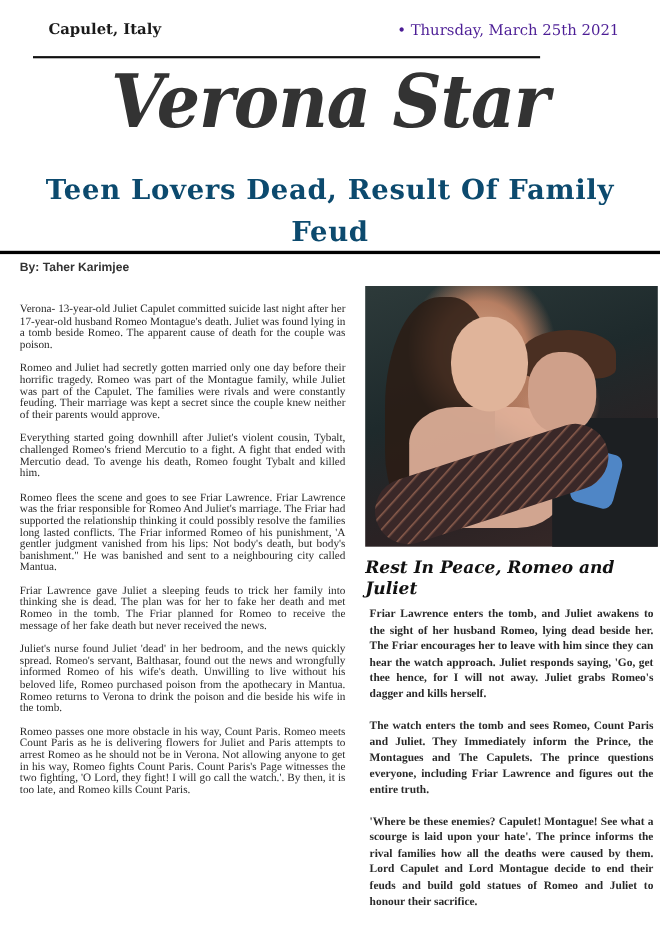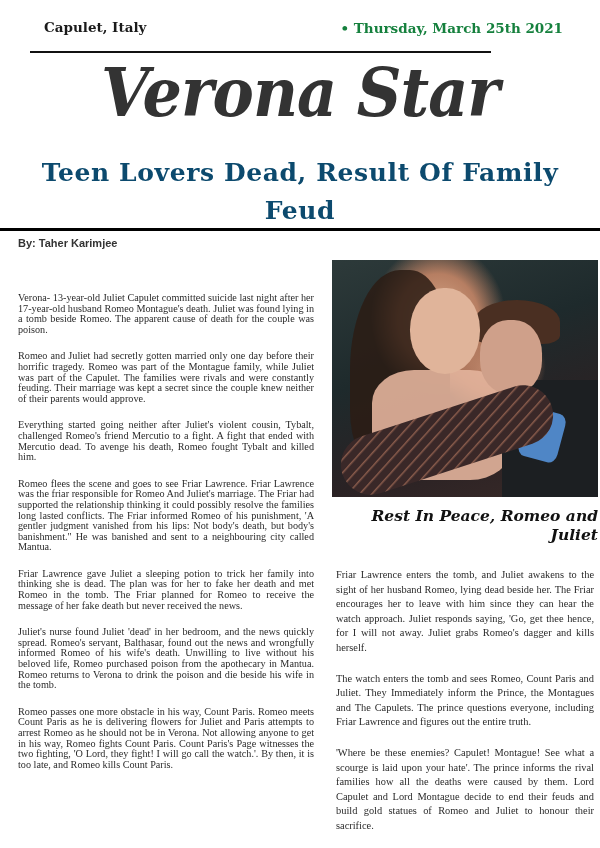--- a/index.html
+++ b/index.html
@@ -1,61 +1,61 @@
 <!DOCTYPE html>
 <html><head>
 <meta charset="utf-8">
 <style>
   html, body { margin: 0; padding: 0; background: #ffffff; }
   body { width: 600px; height: 848px; position: relative; overflow: hidden; color: #222; }
   .top-loc { position: absolute; left: 44px; top: 19px; font-family: "DejaVu Serif", serif; font-weight: bold; font-size: 13.5px; color: #1a1a1a; }
-  .top-date { position: absolute; right: 37px; top: 20px; font-family: "DejaVu Serif", serif; font-weight: bold; font-size: 13.5px; color: #15803d; }
+  .top-date { position: absolute; right: 37px; top: 20px; font-family: "DejaVu Serif", serif; font-weight: normal; font-size: 13.5px; color: #4c1d95; }
   .top-rule { position: absolute; left: 30px; width: 461px; top: 51px; height: 2px; background: #111; }
   .masthead { position: absolute; left: 0; width: 600px; top: 62px; text-align: center; font-family: "DejaVu Serif", serif; font-style: italic; font-weight: bold; font-size: 62px; letter-spacing: -1px; color: #333; line-height: 1; transform: scaleY(1.08); }
   .headline { position: absolute; left: 14px; width: 572px; top: 154px; text-align: center; font-family: "DejaVu Serif", serif; font-weight: bold; font-size: 25px; line-height: 38px; color: #0c4a6e; letter-spacing: 0.6px; }
   .main-rule { position: absolute; left: 0; width: 600px; top: 228px; height: 3px; background: #000; }
   .byline { position: absolute; left: 18px; top: 237px; font-family: Liberation Sans, sans-serif; font-weight: bold; font-size: 11px; color: #333; }
   .col-left { position: absolute; left: 18px; width: 296px; top: 277px; }
   .col-right { position: absolute; left: 336px; width: 258px; top: 552px; }
-  .para { font-family: "Liberation Serif", serif; font-size: 10.2px; line-height: 10.6px; text-align: justify; color: #2a2a2a; margin: 16px 0 11px 0; }
-  .col-right .para { font-size: 10.4px; line-height: 14.6px; margin-bottom: 14px; }
+  .para { font-family: "Liberation Serif", serif; font-size: 10.2px; line-height: 10.6px; text-align: justify; color: #2a2a2a; margin: 0 0 11px 0; }
+  .col-right .para { font-size: 10.4px; line-height: 14.6px; margin-bottom: 14px; font-weight: bold; }
   .photo { position: absolute; left: 332px; top: 260px; width: 266px; height: 237px; overflow: hidden;
     background: radial-gradient(ellipse at 40% 25%, #d9a98a 0%, #b67e62 18%, transparent 30%),
                 radial-gradient(ellipse at 60% 45%, #c99175 0%, #a06a52 14%, transparent 24%),
                 radial-gradient(ellipse at 85% 70%, #5a8bc6 0%, #4a78b0 10%, transparent 18%),
                 linear-gradient(160deg, #2d3a3a 0%, #1e2a2c 40%, #2a2224 70%, #3a2a28 100%); }
   .photo .hair { position: absolute; left: 18px; top: 10px; width: 100px; height: 200px; border-radius: 50% 40% 30% 30%; background: #2b1c14; opacity: 0.85; }
   .photo .face1 { position: absolute; left: 78px; top: 28px; width: 70px; height: 86px; border-radius: 48% 48% 50% 50%; background: #e0b49a; }
   .photo .face2 { position: absolute; left: 148px; top: 60px; width: 62px; height: 74px; border-radius: 45%; background: #cfa08a; }
   .photo .hair2 { position: absolute; left: 142px; top: 40px; width: 86px; height: 44px; border-radius: 50% 50% 20% 20%; background: #4a2f22; }
   .photo .body { position: absolute; left: 40px; top: 110px; width: 140px; height: 110px; border-radius: 30%; background: #e3b49c; opacity: 0.9; }
   .photo .arm { position: absolute; left: 5px; top: 150px; width: 220px; height: 60px; border-radius: 30px; background: repeating-linear-gradient(150deg, #3a2828 0px, #3a2828 6px, #8a5c4c 7px, #3a2828 9px); transform: rotate(-18deg); }
   .photo .cloak { position: absolute; left: 170px; top: 120px; width: 110px; height: 130px; background: #1c1f22; border-radius: 20% 0 0 0; }
   .photo .blue { position: absolute; left: 190px; top: 150px; width: 40px; height: 50px; background: #4f86c6; border-radius: 20%; transform: rotate(15deg); }
-  .caption { position: absolute; left: 332px; width: 266px; top: 506px; text-align: right; font-family: "DejaVu Serif", serif; font-style: italic; font-weight: bold; font-size: 15.5px; color: #111; }
+  .caption { position: absolute; left: 332px; width: 266px; top: 506px; text-align: left; font-family: "DejaVu Serif", serif; font-style: italic; font-weight: bold; font-size: 15.5px; color: #111; }
 </style>
 </head>
 <body>
 
 <div class="top-loc">Capulet, Italy</div>
 <div class="top-date">• Thursday, March 25th 2021</div>
 <div class="top-rule"></div>
 
 <div class="masthead">Verona Star</div>
 <div class="headline">Teen Lovers Dead, Result Of Family Feud</div>
 <div class="main-rule"></div>
 
 <div class="byline">By: Taher Karimjee</div>
 
 <div class="col-left">
   <p class="para">Verona- 13-year-old Juliet Capulet committed suicide last night after her 17-year-old husband Romeo Montague's death. Juliet was found lying in a tomb beside Romeo. The apparent cause of death for the couple was poison.</p>
   <p class="para">Romeo and Juliet had secretly gotten married only one day before their horrific tragedy. Romeo was part of the Montague family, while Juliet was part of the Capulet. The families were rivals and were constantly feuding. Their marriage was kept a secret since the couple knew neither of their parents would approve.</p>
-  <p class="para">Everything started going neither after Juliet's violent cousin, Tybalt, challenged Romeo's friend Mercutio to a fight. A fight that ended with Mercutio dead. To avenge his death, Romeo fought Tybalt and killed him.</p>
+  <p class="para">Everything started going downhill after Juliet's violent cousin, Tybalt, challenged Romeo's friend Mercutio to a fight. A fight that ended with Mercutio dead. To avenge his death, Romeo fought Tybalt and killed him.</p>
   <p class="para">Romeo flees the scene and goes to see  Friar Lawrence. Friar Lawrence was the friar responsible for Romeo And Juliet's marriage.  The Friar had supported the relationship thinking it could possibly resolve the families long lasted conflicts.  The Friar informed Romeo of his punishment, 'A gentler judgment vanished from his lips: Not body's death, but body's banishment."  He was banished and sent to a neighbouring city called Mantua.</p>
-  <p class="para">Friar Lawrence gave Juliet a sleeping potion to trick her family into thinking she is dead. The plan was for her to fake her death and met Romeo in the tomb. The Friar planned for Romeo to receive the message of her fake death but never received the news.</p>
+  <p class="para">Friar Lawrence gave Juliet a sleeping feuds to trick her family into thinking she is dead. The plan was for her to fake her death and met Romeo in the tomb. The Friar planned for Romeo to receive the message of her fake death but never received the news.</p>
   <p class="para">Juliet's nurse found Juliet 'dead' in her bedroom, and the news quickly spread.  Romeo's servant, Balthasar, found out the news and wrongfully informed Romeo of his wife's death.  Unwilling to live without his beloved life, Romeo purchased poison from the apothecary in Mantua. Romeo returns to Verona to drink the poison and die beside his wife in the tomb.</p>
   <p class="para">  Romeo passes one more obstacle in his way, Count Paris. Romeo meets Count Paris as he is delivering flowers for Juliet and Paris attempts to arrest Romeo as he should not be in Verona.  Not allowing anyone to get in his way, Romeo fights Count Paris. Count Paris's  Page witnesses the two fighting, 'O Lord, they fight! I will go call the watch.'. By then, it is too late, and Romeo kills Count Paris.</p>
 </div>
 
 <div class="photo" title="Romeo and Juliet embracing">
   <div class="hair"></div>
   <div class="body"></div>
   <div class="cloak"></div>
   <div class="blue"></div>
   <div class="hair2"></div>

